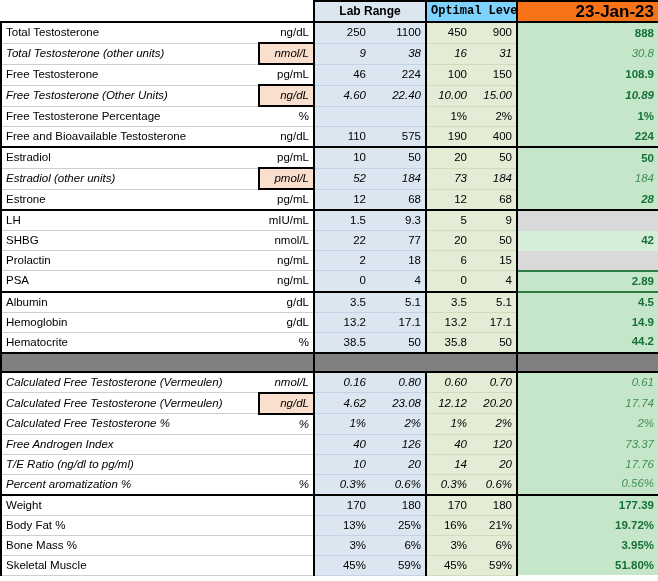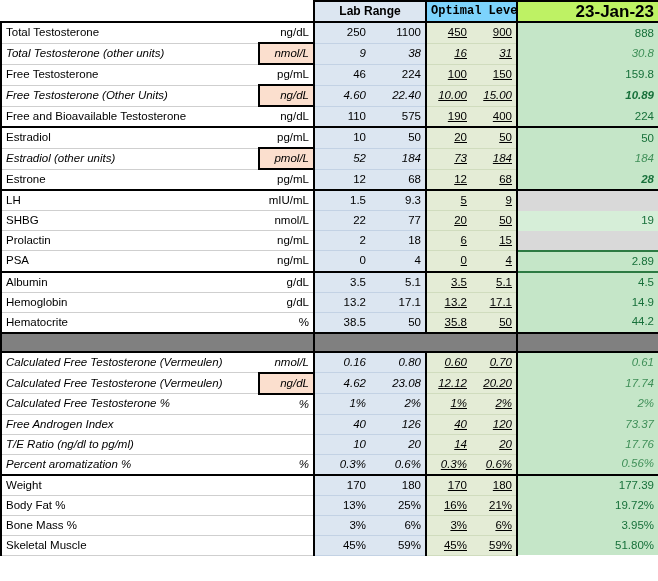--- a/index.html
+++ b/index.html
@@ -37,41 +37,41 @@
   col.c-op2{width:46px;}
   col.c-res{width:142px;}
 
   
   .lbl{text-align:left;border-bottom:1px solid #cfcfcf;border-left:2px solid #000;background:#fff;margin-left:40px;}
   .unit{text-align:right;border-bottom:1px solid #cfcfcf;border-right:2px solid #000;background:#fff;}
   .unit-hl{background:#fbdfce;border:2px solid #000;font-style:italic;}
   .lr{text-align:right;background:#dce6f1;border-bottom:1px solid #c3d2e4;}
   .lr1{border-left:2px solid #000;}
   .lr2{border-right:2px solid #000;}
-  .op{text-align:right;background:#e4ecd6;border-bottom:1px solid #d0dcbe;text-decoration:underline;}
+  .op{text-align:right;background:#e4ecd6;border-bottom:1px solid #d0dcbe;}
   .op2{border-right:2px solid #000;}
-  .res{text-align:right;background:#c5e6c8;color:#17703a;font-weight:normal;border-right:2px solid #000;}
+  .res{text-align:right;background:#c5e6c8;color:#17703a;font-weight:bold;border-right:2px solid #000;}
   .res.empty{background:#d9d9d9;color:transparent;}
   .res.lite{background:#d6eed8;}
   .res.greenbox{border:2px solid #2d7a43;background:#c5e6c8;}
 
   .ital{font-style:italic;}
   .ital-res{font-style:italic;font-weight:normal;color:#3f8f58;}
   .bold-ital-res{font-style:italic;font-weight:bold;margin-left:8px;}
 
   
   .hdr-blank{background:#fff;border:none;}
   .hdr{
     text-align:center;font-weight:bold;font-size:12px;
     height:22px;line-height:22px;
     border:2px solid #000;
   }
   .hdr-lab{background:#dce6f1;}
   .hdr-opt{background:#7dd3fc;font-family:Liberation Mono, monospace;}
-  .hdr-date{background:#bef264;text-align:right;font-size:17px;font-weight:bold;padding-right:6px;}
+  .hdr-date{background:#f97316;text-align:right;font-size:17px;font-weight:bold;padding-right:6px;}
 
   
   .top-heavy{border-top:2px solid #000;}
   .bot-heavy{border-bottom:2px solid #000;}
 
   
   .spacer td{background:#808080;height:17px;border-left:2px solid #000;border-right:2px solid #000;border-top:2px solid #000;border-bottom:2px solid #000;}
   .spacer td.sp-lr{border-left:2px solid #000;border-right:none;}
   .spacer td.sp-opr{border-left:none;border-right:2px solid #000;}
   .spacer td.sp-res{border-left:none;border-right:2px solid #000;}
@@ -118,32 +118,41 @@
           <td class="op op2 ital">31</td>
           <td class="res ital-res">30.8</td>
         </tr>
         <tr>
           <td class="lbl">Free Testosterone</td>
           <td class="unit">pg/mL</td>
           <td class="lr lr1">46</td>
           <td class="lr lr2">224</td>
           <td class="op">100</td>
           <td class="op op2">150</td>
-          <td class="res">159.8</td>
+          <td class="res">108.9</td>
         </tr>
         <tr>
           <td class="lbl ital">Free Testosterone (Other Units)</td>
           <td class="unit unit-hl">ng/dL</td>
           <td class="lr lr1 ital">4.60</td>
           <td class="lr lr2 ital">22.40</td>
           <td class="op ital">10.00</td>
           <td class="op op2 ital">15.00</td>
           <td class="res bold-ital-res">10.89</td>
         </tr>
         <tr>
+          <td class="lbl">Free Testosterone Percentage</td>
+          <td class="unit">%</td>
+          <td class="lr lr1"></td>
+          <td class="lr lr2"></td>
+          <td class="op">1%</td>
+          <td class="op op2">2%</td>
+          <td class="res">1%</td>
+        </tr>
+        <tr>
           <td class="lbl bot-heavy">Free and Bioavailable Testosterone</td>
           <td class="unit bot-heavy">ng/dL</td>
           <td class="lr lr1 bot-heavy">110</td>
           <td class="lr lr2 bot-heavy">575</td>
           <td class="op bot-heavy">190</td>
           <td class="op op2 bot-heavy">400</td>
           <td class="res bot-heavy">224</td>
         </tr>
         <tr>
           <td class="lbl top-heavy">Estradiol</td>
@@ -181,21 +190,21 @@
           <td class="op op2 top-heavy">9</td>
           <td class="res empty top-heavy"></td>
         </tr>
         <tr>
           <td class="lbl">SHBG</td>
           <td class="unit">nmol/L</td>
           <td class="lr lr1">22</td>
           <td class="lr lr2">77</td>
           <td class="op">20</td>
           <td class="op op2">50</td>
-          <td class="res lite">19</td>
+          <td class="res lite">42</td>
         </tr>
         <tr>
           <td class="lbl">Prolactin</td>
           <td class="unit">ng/mL</td>
           <td class="lr lr1">2</td>
           <td class="lr lr2">18</td>
           <td class="op">6</td>
           <td class="op op2">15</td>
           <td class="res empty"></td>
         </tr>

